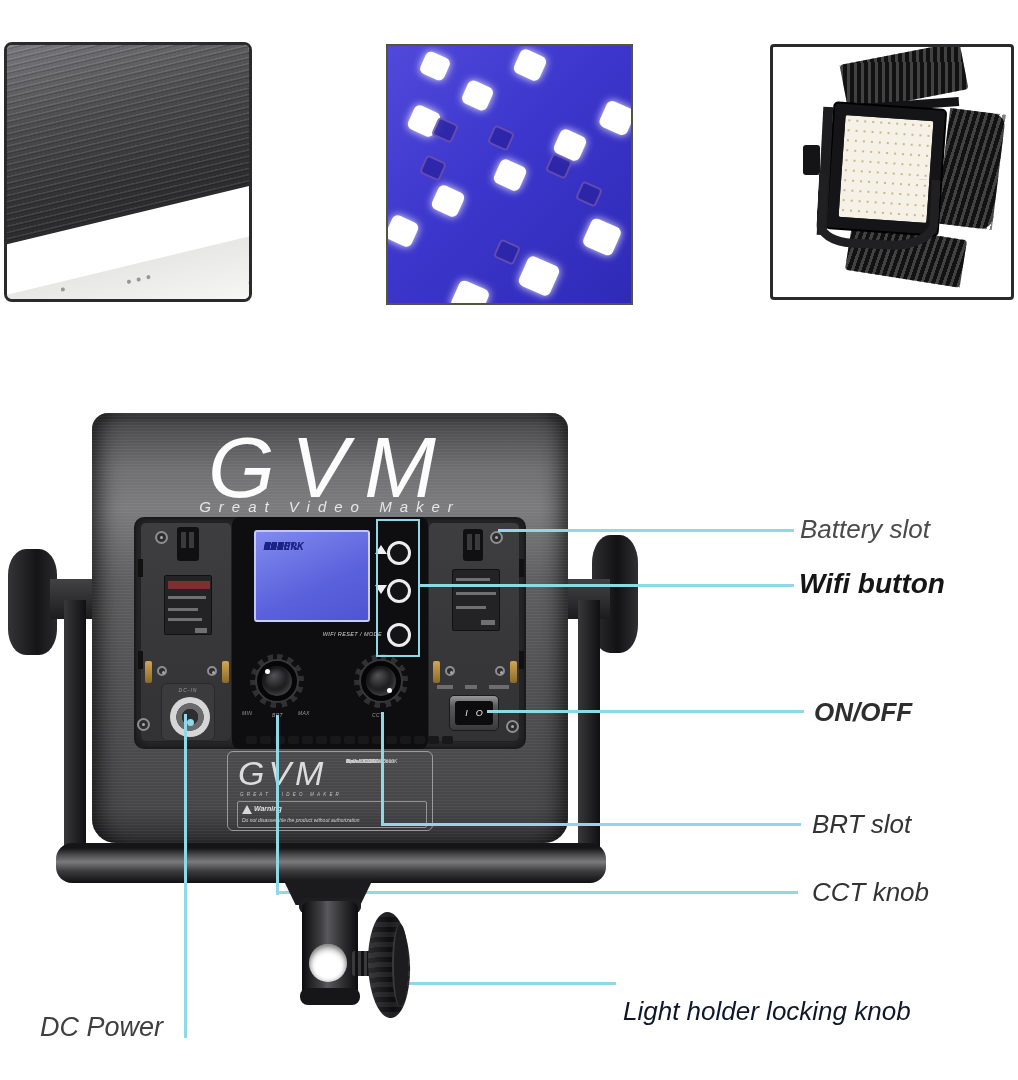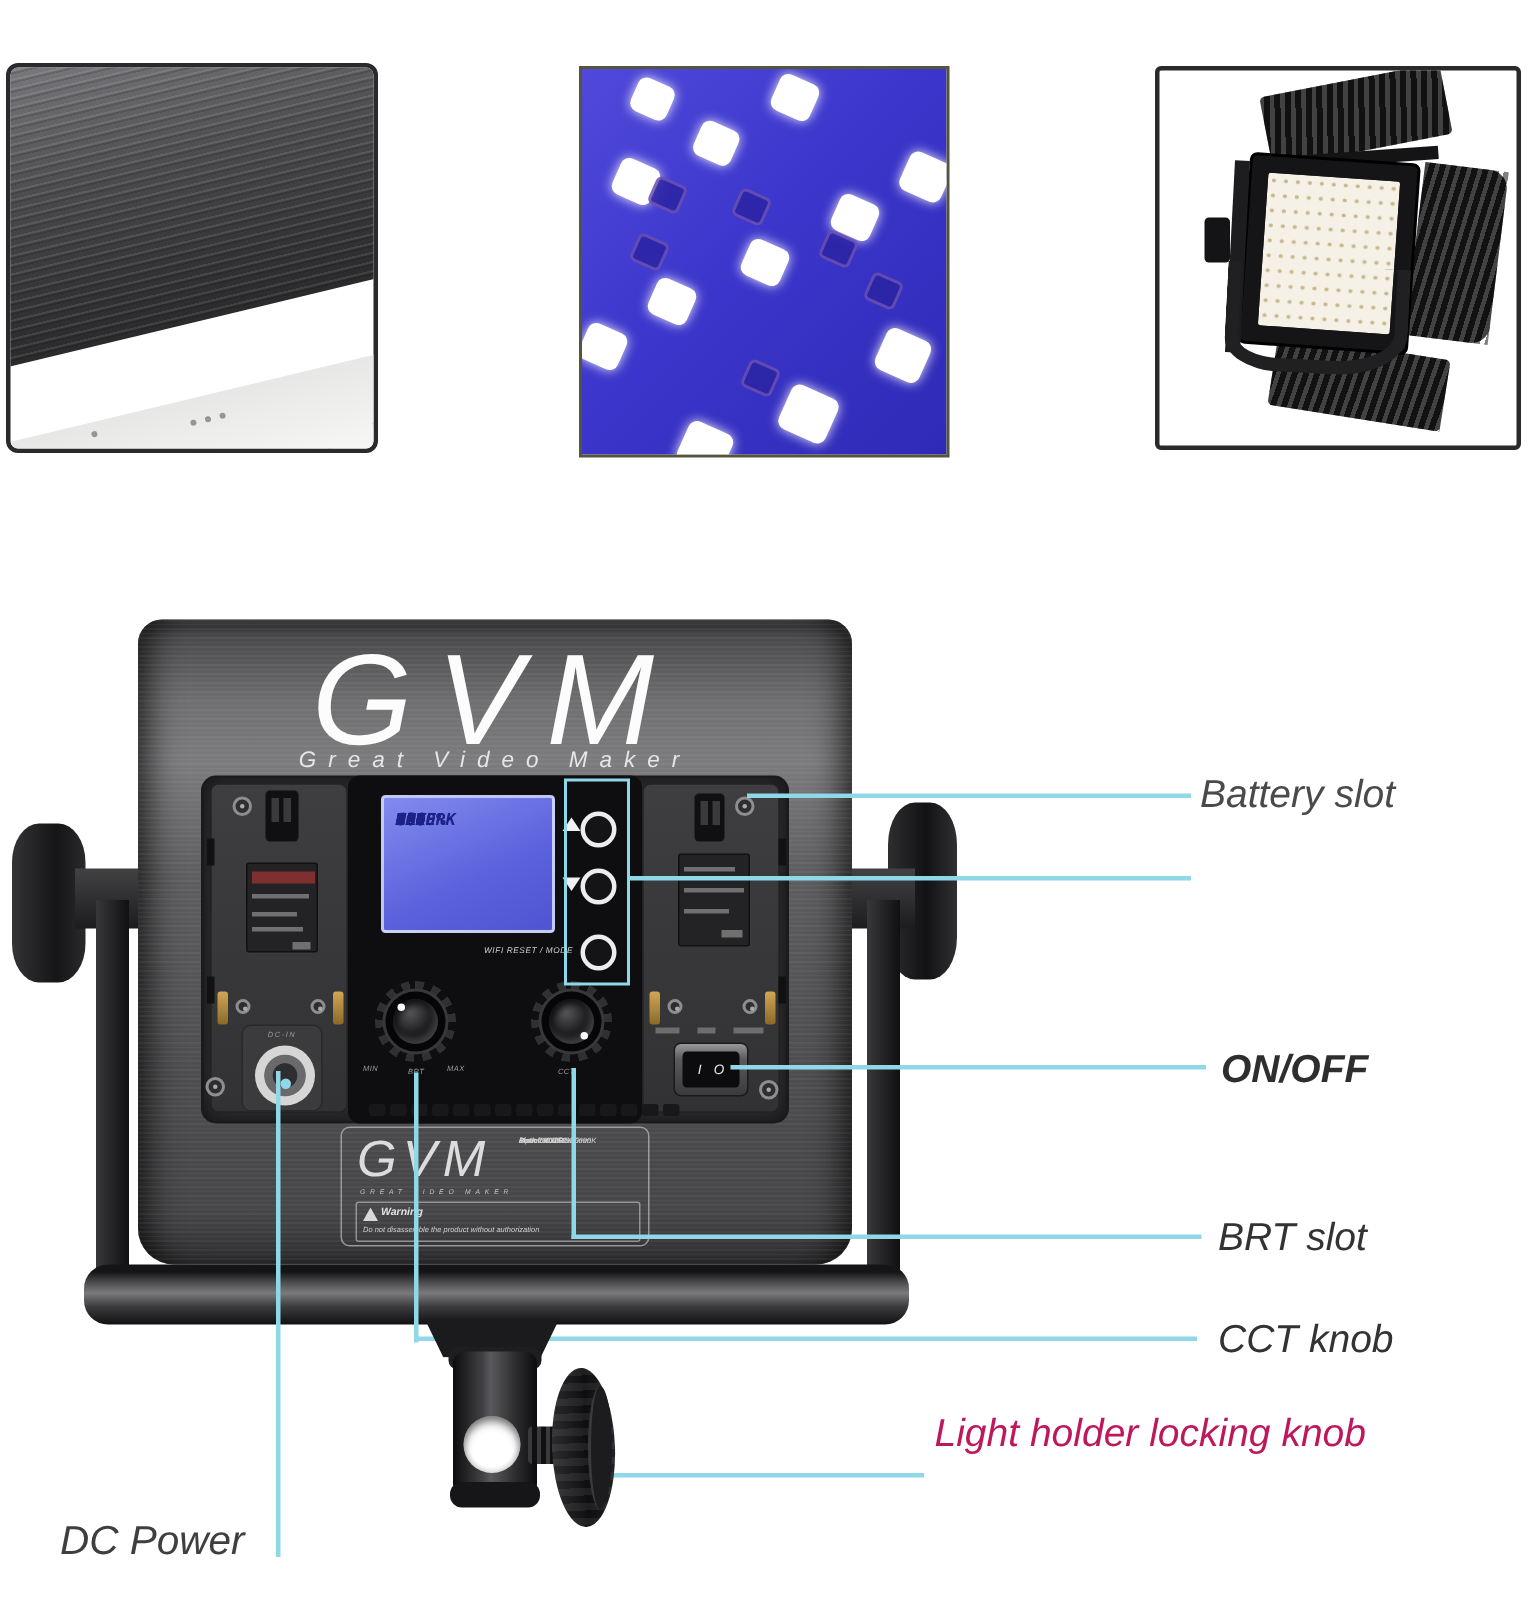--- a/index.html
+++ b/index.html
@@ -149,21 +149,21 @@
 
   
   .cl{background:#8fd8e8;z-index:50;}
   .cl-box{border:2px solid #8fd8e8;background:transparent;z-index:50;}
   .callout-label{z-index:70;color:#3b3b3b;font-size:26px;white-space:nowrap;}
   .c0{left:800px;top:514px;color:#4a4a4a;}
   .c1{left:799px;top:568px;font-size:28px;font-weight:700;color:#151515;}
   .c2{left:814px;top:697px;font-weight:600;color:#2e2e2e;}
   .c3{left:812px;top:809px;color:#333;}
   .c4{left:812px;top:877px;color:#333;}
-  .c5{left:623px;top:940px;color:#be185d;}
+  .c5{left:623px;top:996px;color:#0f172a;}
   .c6{left:40px;top:1012px;font-size:27px;color:#3f3f3f;}
 </style>
 </head>
 <body>
 
 <div id="stage">
 
   <div id="thumb1" class="thumb">
     <div class="t1-bar"></div>
     <div class="t1-pcb">
@@ -361,19 +361,20 @@
   <div id="mountblock" class="holder"></div>
   <div id="cylcollar" class="holder"></div>
   <div id="cyl" class="holder"></div>
   <div id="cylrim" class="holder"></div>
   <div id="hole" class="holder"></div>
   <div id="shaft" class="holder"></div>
   <div id="lockknob" class="holder"></div>
   <div id="lockface" class="holder"></div>
 
   <div class="callout-label c0">Battery slot</div>
+  <div class="callout-label c1">Wifi button</div>
   <div class="callout-label c2">ON/OFF</div>
   <div class="callout-label c3">BRT slot</div>
   <div class="callout-label c4">CCT knob</div>
   <div class="callout-label c5">Light holder locking knob</div>
   <div class="callout-label c6">DC Power</div>
 
 </div>
 
 </body></html>

